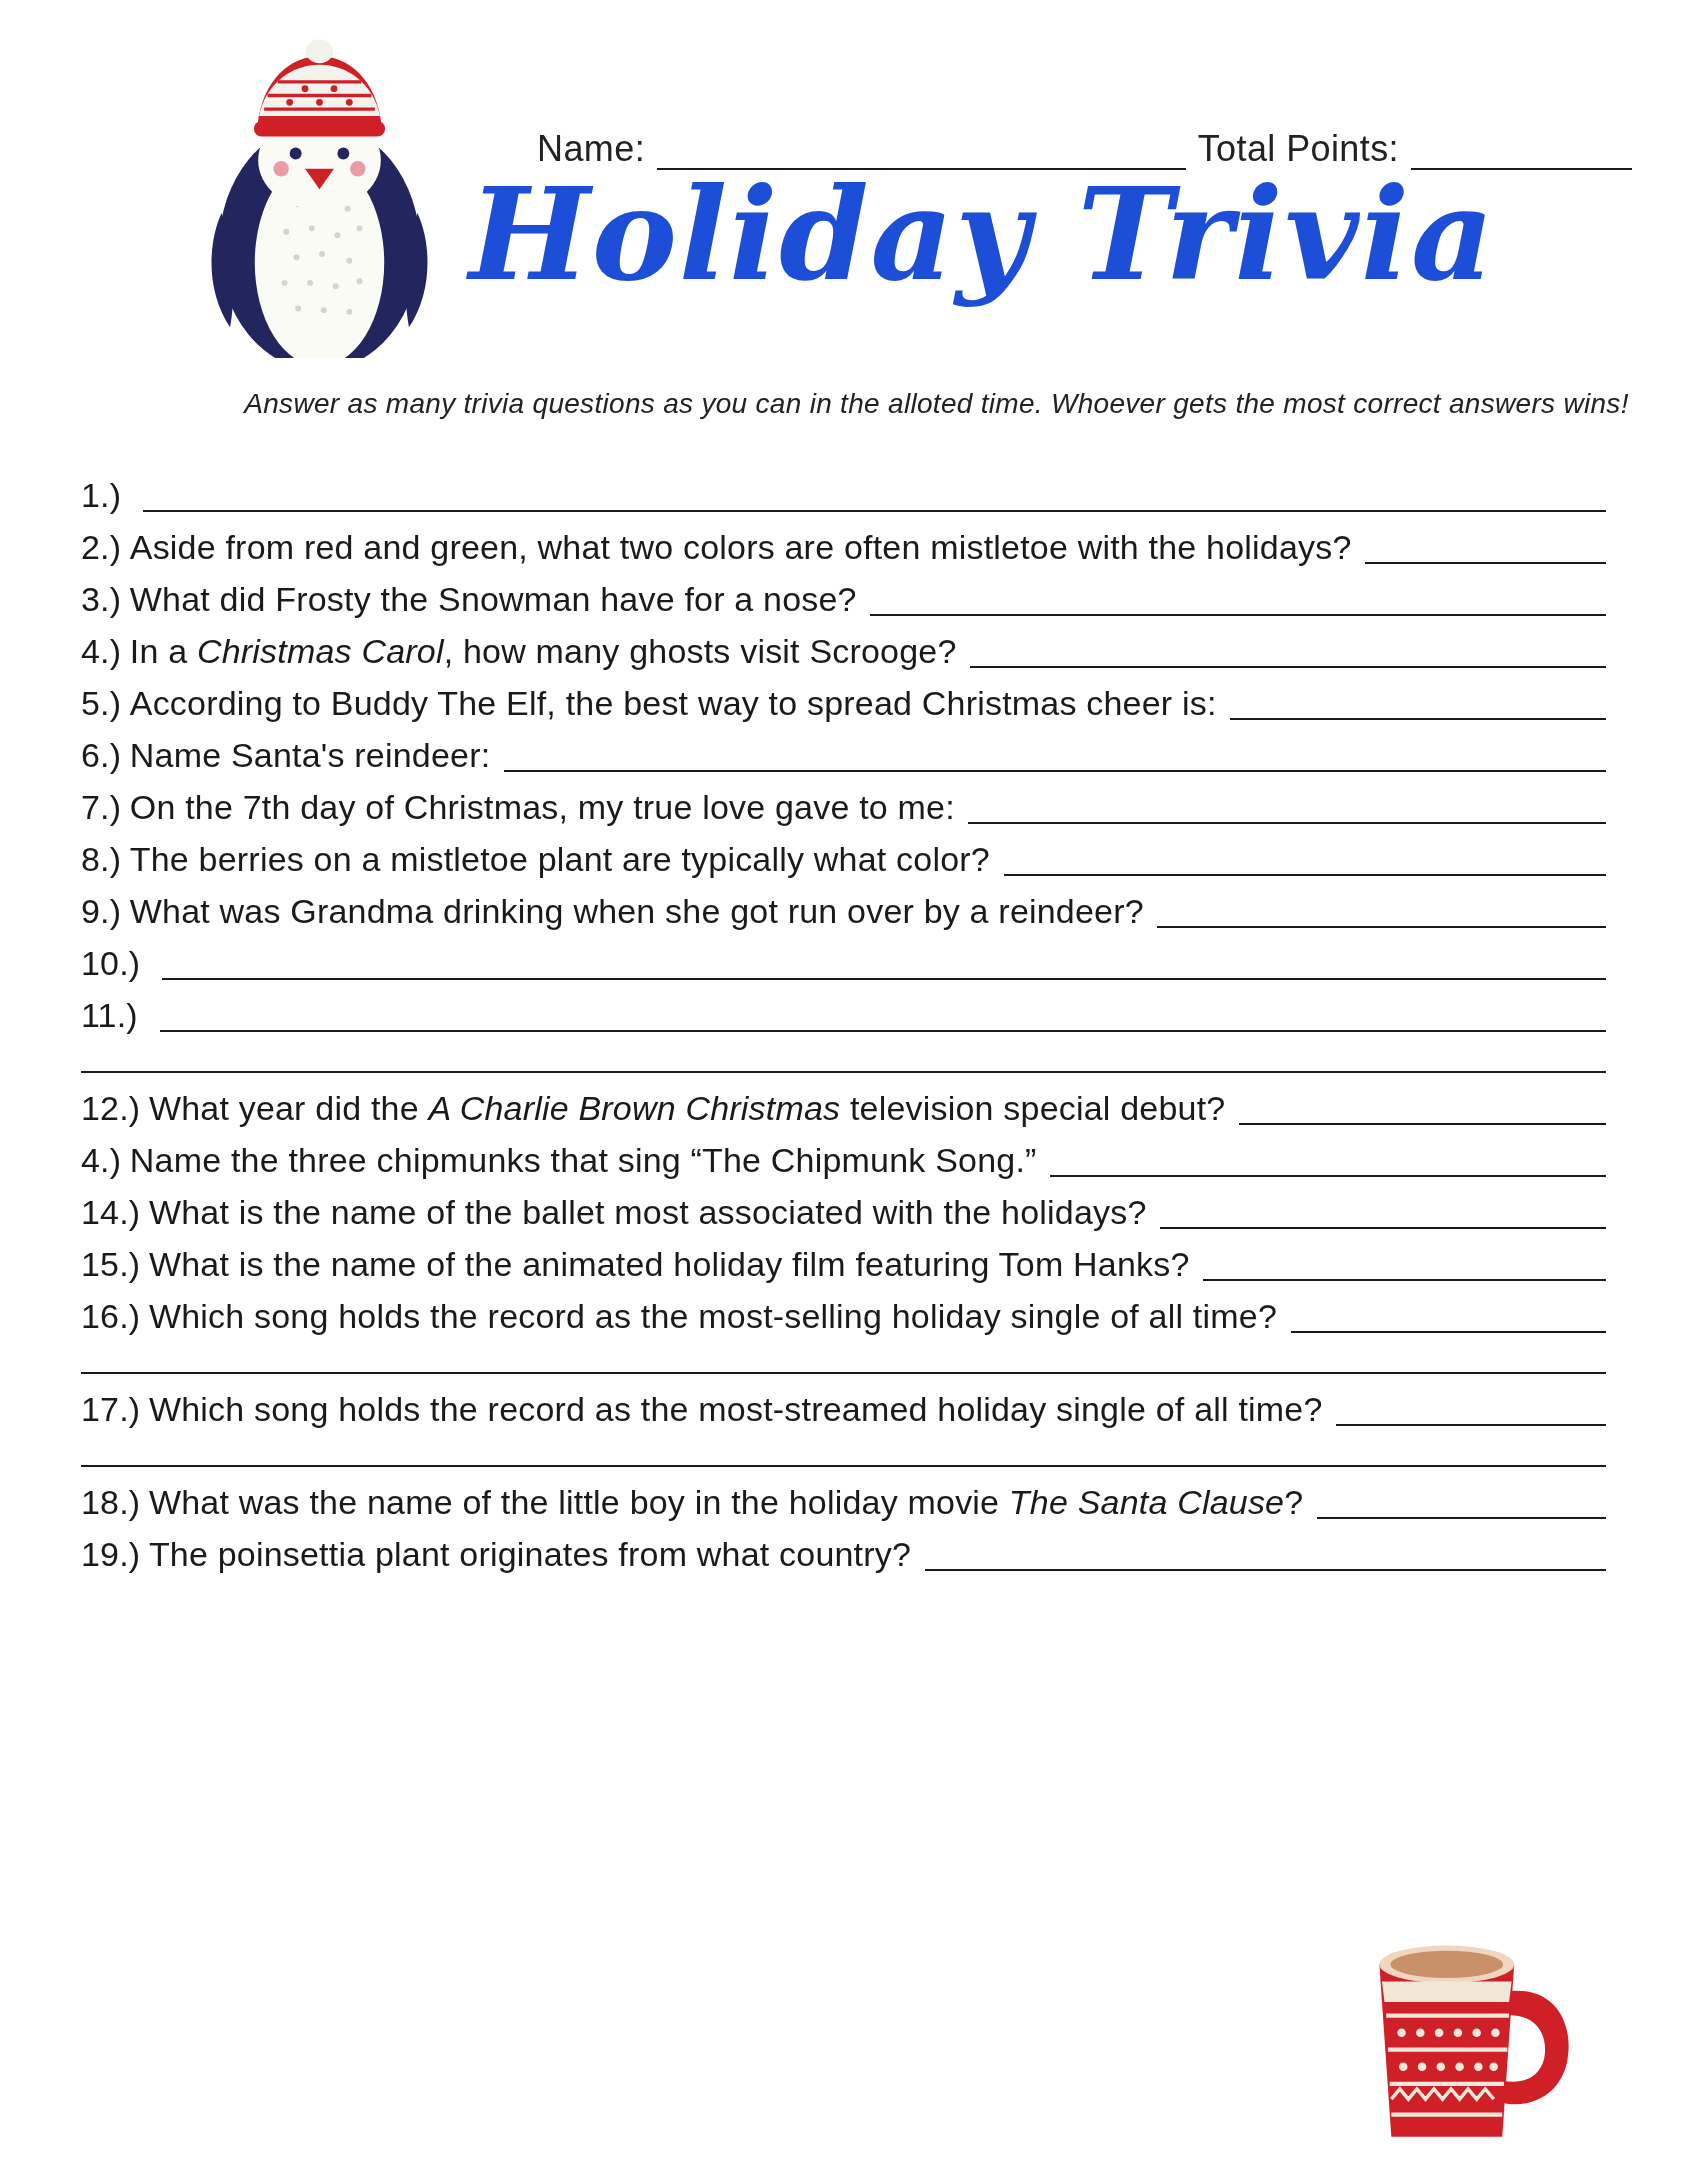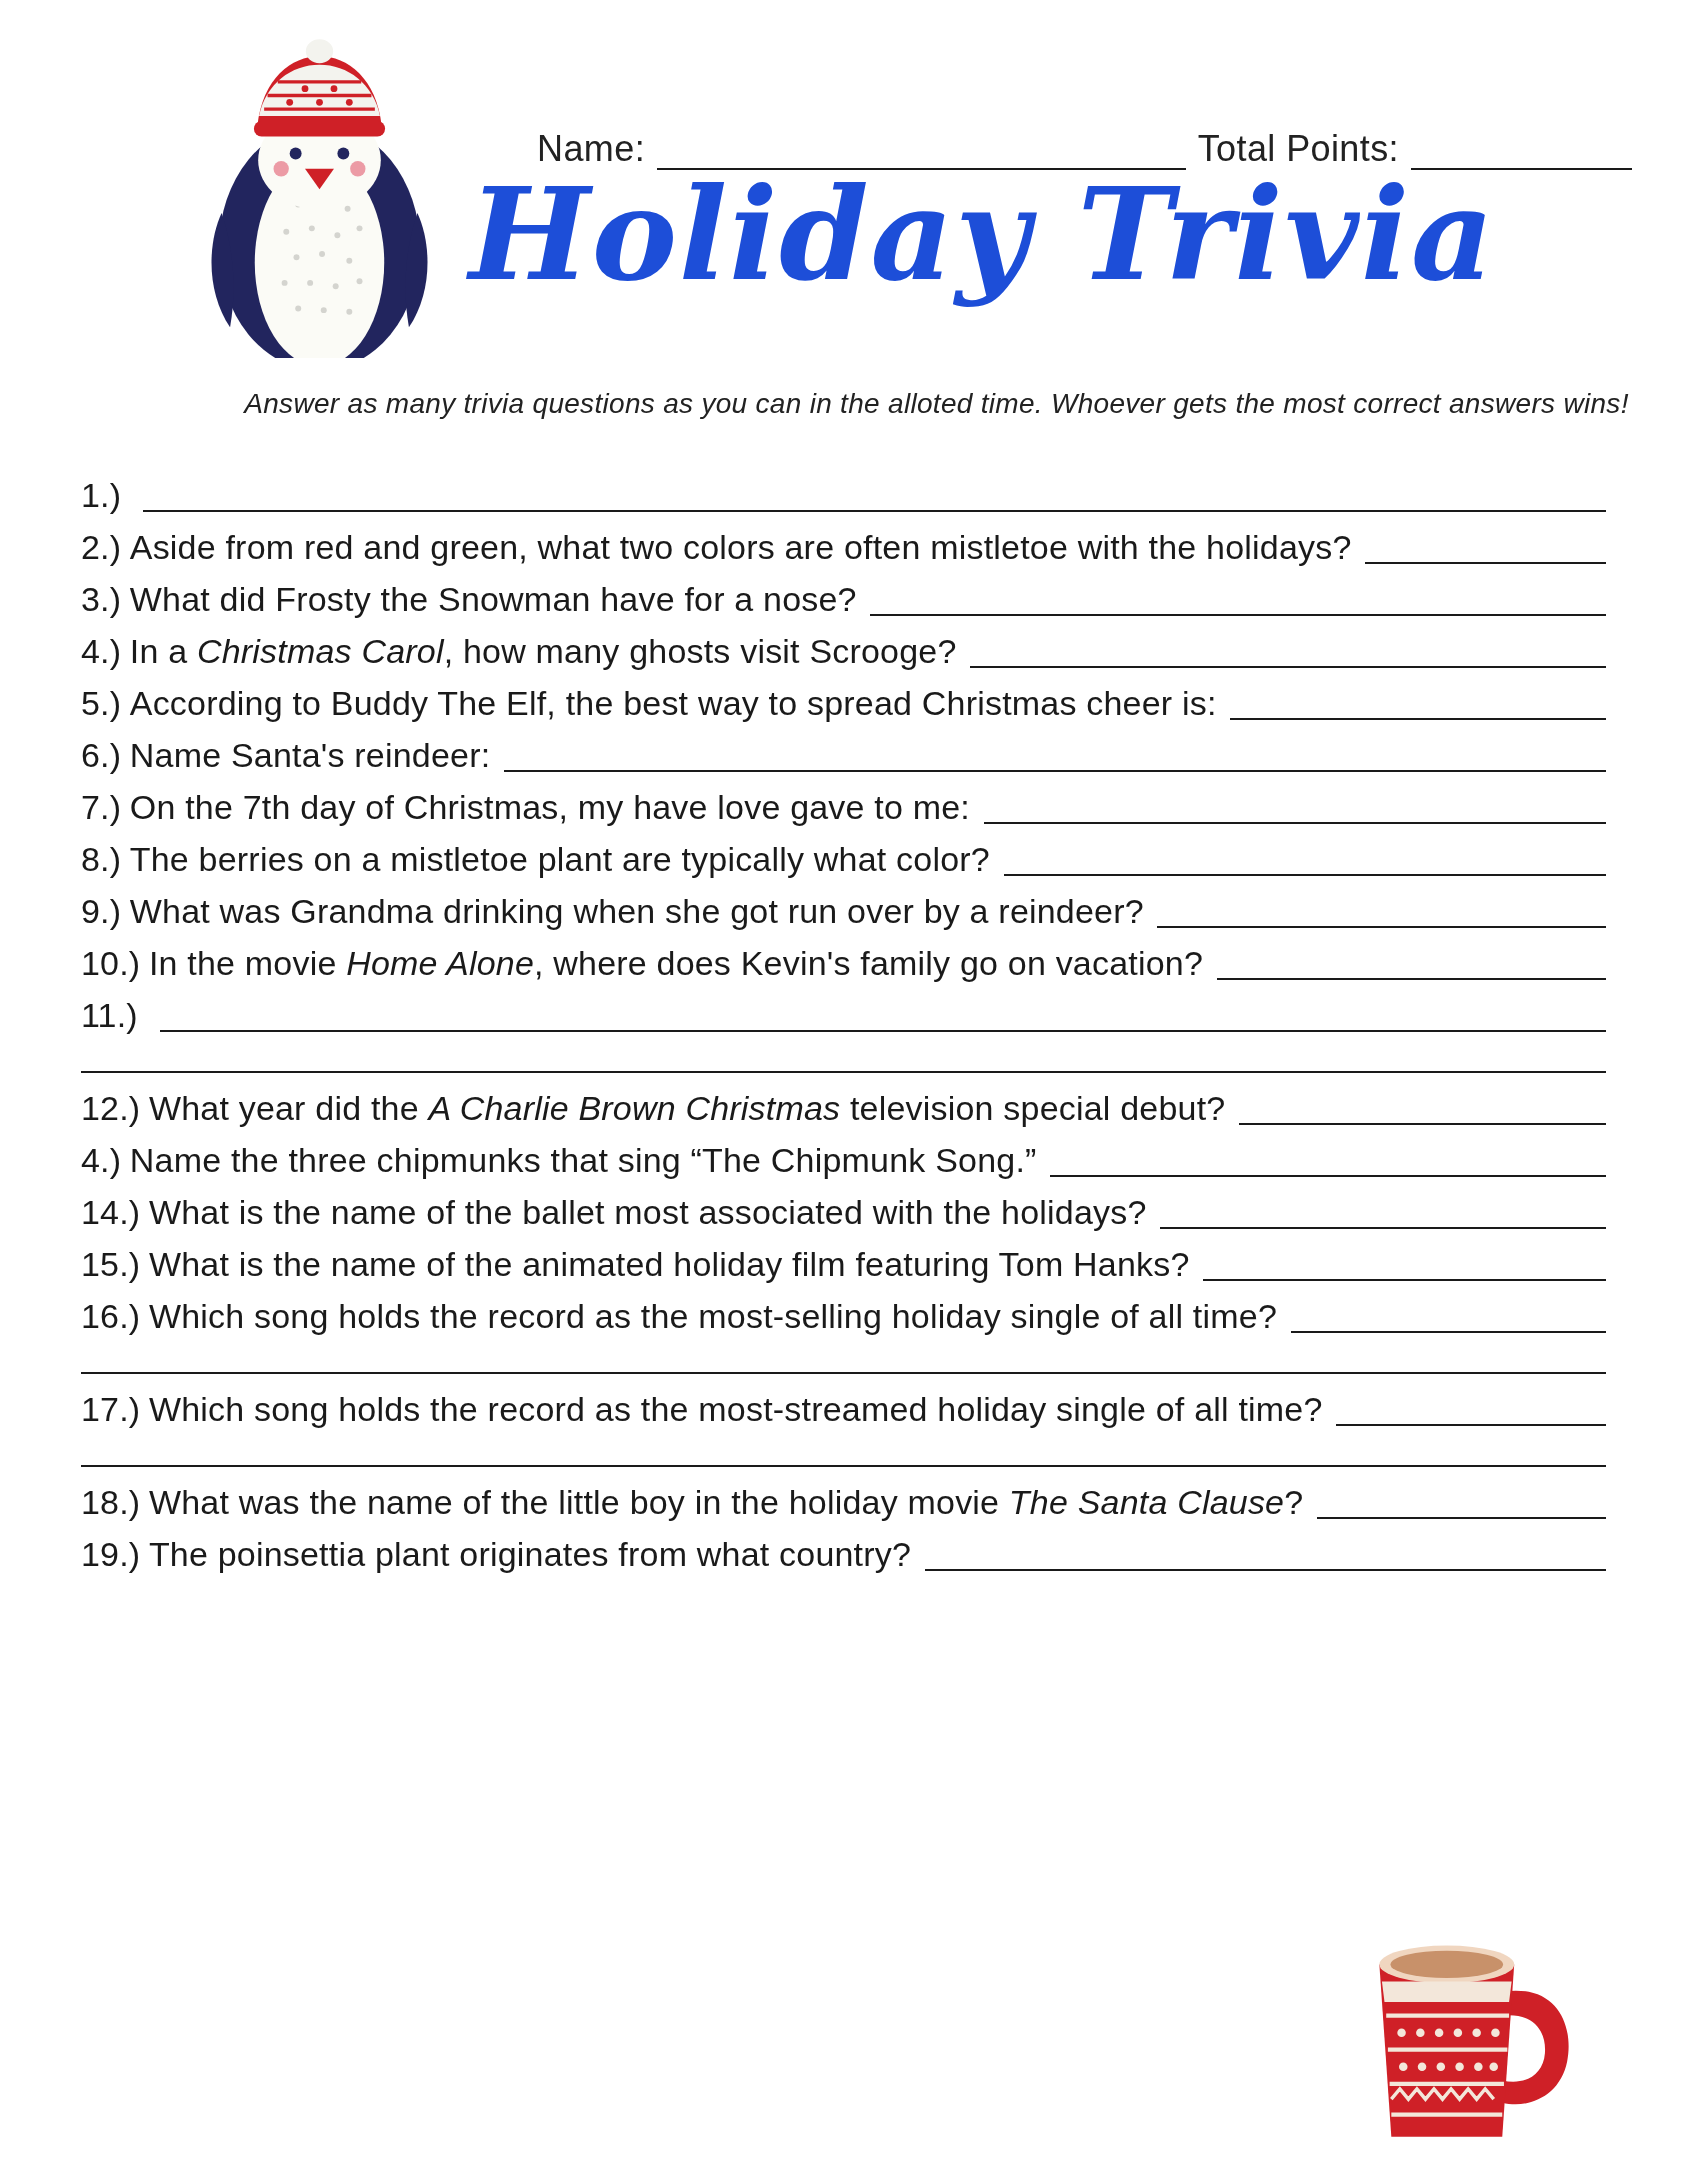--- a/index.html
+++ b/index.html
@@ -248,39 +248,38 @@
     </div>
 
     <div class="q">
       <span class="num">6.)</span>
       <span class="txt">Name Santa's reindeer:</span>
       <span class="fill"></span>
     </div>
 
     <div class="q">
       <span class="num">7.)</span>
-      <span class="txt">On the 7th day of Christmas, my have love gave to me:</span>
+      <span class="txt">On the 7th day of Christmas, my true love gave to me:</span>
       <span class="fill"></span>
     </div>
 
     <div class="q">
       <span class="num">8.)</span>
       <span class="txt">The berries on a mistletoe plant are typically what color?</span>
       <span class="fill"></span>
     </div>
 
     <div class="q">
       <span class="num">9.)</span>
       <span class="txt">What was Grandma drinking when she got run over by a reindeer?</span>
       <span class="fill"></span>
     </div>
 
     <div class="q">
       <span class="num">10.)</span>
-      <span class="txt">In the movie <em>Home Alone</em>, where does Kevin's family go on vacation?</span>
       <span class="fill"></span>
     </div>
 
     <div class="q wrap">
       <div class="inner">
         <span class="num">11.)</span>
         <span class="fill"></span>
       </div>
       <div class="fill2"></div>
     </div>

